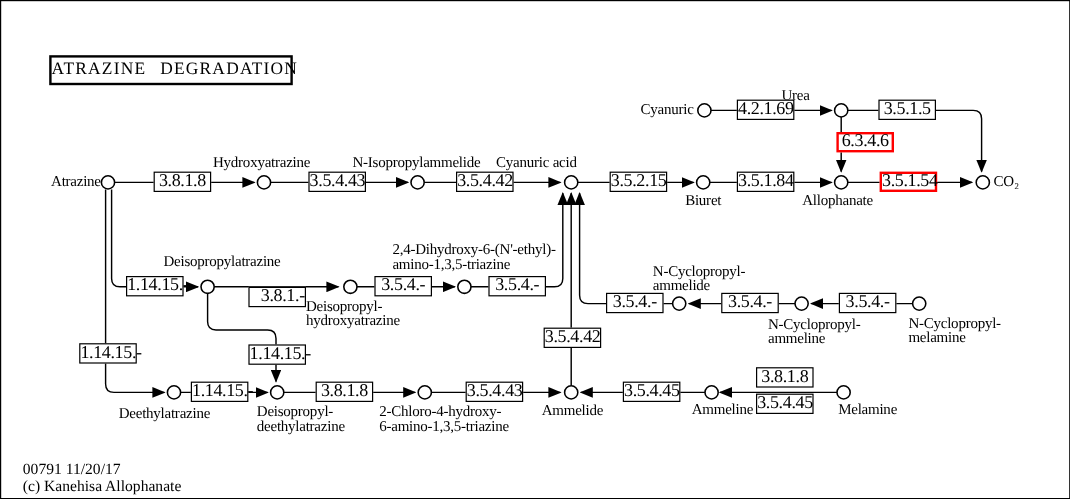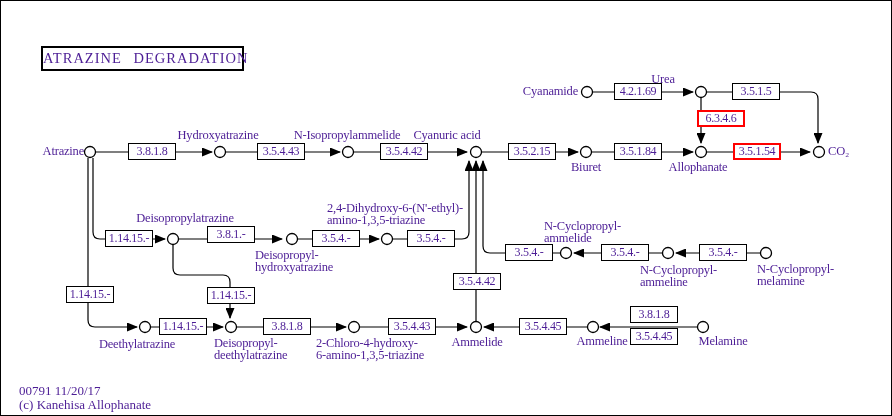--- a/index.html
+++ b/index.html
@@ -1,32 +1,32 @@
 <!DOCTYPE html>
 <html><head>
 <meta charset="utf-8">
 <style>
   html,body{margin:0;padding:0;background:#ffffff;}
   .stage{
     position:relative;width:892px;height:416px;box-sizing:border-box;
     background:#ffffff;border:1px solid #000000;overflow:hidden;
-    font-family:"Liberation Serif","DejaVu Serif",serif;color:#4c1d95;
+    font-family:"Liberation Serif","DejaVu Serif",serif;color:#000000;
   }
   .edge-layer{position:absolute;left:0;top:0;width:892px;height:416px;}
   .edge{fill:none;stroke:#000000;stroke-width:1.2;}
   .compound{fill:#ffffff;stroke:#000000;stroke-width:1.3;}
   .node-layer{position:absolute;left:0;top:0;width:892px;height:416px;}
   .title-box{
     position:absolute;left:40px;top:45px;width:203px;height:25px;box-sizing:border-box;
     border:2px solid #000000;text-align:center;font-size:14.5px;line-height:20px;
     letter-spacing:1px;word-spacing:7px;white-space:nowrap;
   }
   .ebox{
     position:absolute;width:48px;height:17px;box-sizing:border-box;background:#ffffff;
-    border:1px solid #000000;font-size:12px;line-height:15px;text-align:center;
+    border:1px solid #000000;font-size:15px;line-height:15px;text-align:center;
     white-space:nowrap;letter-spacing:-0.3px;
   }
   .ebox.hl{border:2px solid #ff0000;line-height:13px;}
   .clabel{
     position:absolute;font-size:12.5px;line-height:11.5px;white-space:pre;
     letter-spacing:-0.2px;
   }
   .clabel.center{transform:translateX(-50%);text-align:center;}
   .clabel.right{transform:translateX(-100%);text-align:right;}
   .footer{position:absolute;left:18px;top:383px;font-size:13px;line-height:14px;}
@@ -97,21 +97,21 @@
       <div>00791 11/20/17</div>
       <div>(c) Kanehisa Allophanate</div>
     </div>
   <div class="clabel right" style="left: 83px; top: 145px;">Atrazine</div>
       <div class="clabel center" style="left: 217px; top: 129px;">Hydroxyatrazine</div>
       <div class="clabel center" style="left: 346px; top: 129px;">N-Isopropylammelide</div>
       <div class="clabel center" style="left: 446px; top: 129px;">Cyanuric acid</div>
       <div class="clabel center" style="left: 585px; top: 161px;">Biuret</div>
       <div class="clabel center" style="left: 697px; top: 161px;">Allophanate</div>
       <div class="clabel left" style="left: 827px; top: 145px;">CO₂</div>
-      <div class="clabel right" style="left: 577px; top: 85px;">Cyanamide</div>
+      <div class="clabel right" style="left: 577px; top: 85px;">Cyanuric</div>
       <div class="clabel center" style="left: 662px; top: 73px; text-align: center;">Urea</div>
       <div class="clabel center" style="left: 184px; top: 212px;">Deisopropylatrazine</div>
       <div class="clabel left" style="left: 254px; top: 249px;">Deisopropyl-
 hydroxyatrazine</div>
       <div class="clabel left" style="left: 326px; top: 202px;">2,4-Dihydroxy-6-(N'-ethyl)-
 amino-1,3,5-triazine</div>
       <div class="clabel left" style="left: 543px; top: 220px;">N-Cyclopropyl-
 ammelide</div>
       <div class="clabel left" style="left: 639px; top: 264px;">N-Cyclopropyl-
 ammeline</div>
@@ -128,21 +128,21 @@
       <div class="ebox" style="left: 127px; top: 142px;">3.8.1.8</div>
       <div class="ebox" style="left: 256px; top: 142px;">3.5.4.43</div>
       <div class="ebox" style="left: 379px; top: 142px;">3.5.4.42</div>
       <div class="ebox" style="left: 507px; top: 142px;">3.5.2.15</div>
       <div class="ebox" style="left: 613px; top: 142px;">3.5.1.84</div>
       <div class="ebox hl" style="left: 732px; top: 142px;">3.5.1.54</div>
       <div class="ebox" style="left: 613px; top: 82px;">4.2.1.69</div>
       <div class="ebox" style="left: 731px; top: 82px;">3.5.1.5</div>
       <div class="ebox hl" style="left: 677px; top: 109px; margin-left: 19px;">6.3.4.6</div>
       <div class="ebox" style="left: 104px; top: 229px;">1.14.15.-</div>
-      <div class="ebox" style="left: 206px; top: 225px;">3.8.1.-</div>
+      <div class="ebox" style="left: 206px; top: 238px; text-align: right;">3.8.1.-</div>
       <div class="ebox" style="left: 311px; top: 229px;">3.5.4.-</div>
       <div class="ebox" style="left: 406px; top: 229px;">3.5.4.-</div>
       <div class="ebox" style="left: 504px; top: 243px;">3.5.4.-</div>
       <div class="ebox" style="left: 600px; top: 243px;">3.5.4.-</div>
       <div class="ebox" style="left: 698px; top: 243px;">3.5.4.-</div>
       <div class="ebox" style="left: 65px; top: 285px;">1.14.15.-</div>
       <div class="ebox" style="left: 206px; top: 286px;">1.14.15.-</div>
       <div class="ebox" style="left: 452px; top: 272px;">3.5.4.42</div>
       <div class="ebox" style="left: 158px; top: 317px;">1.14.15.-</div>
       <div class="ebox" style="left: 262px; top: 317px;">3.8.1.8</div>

